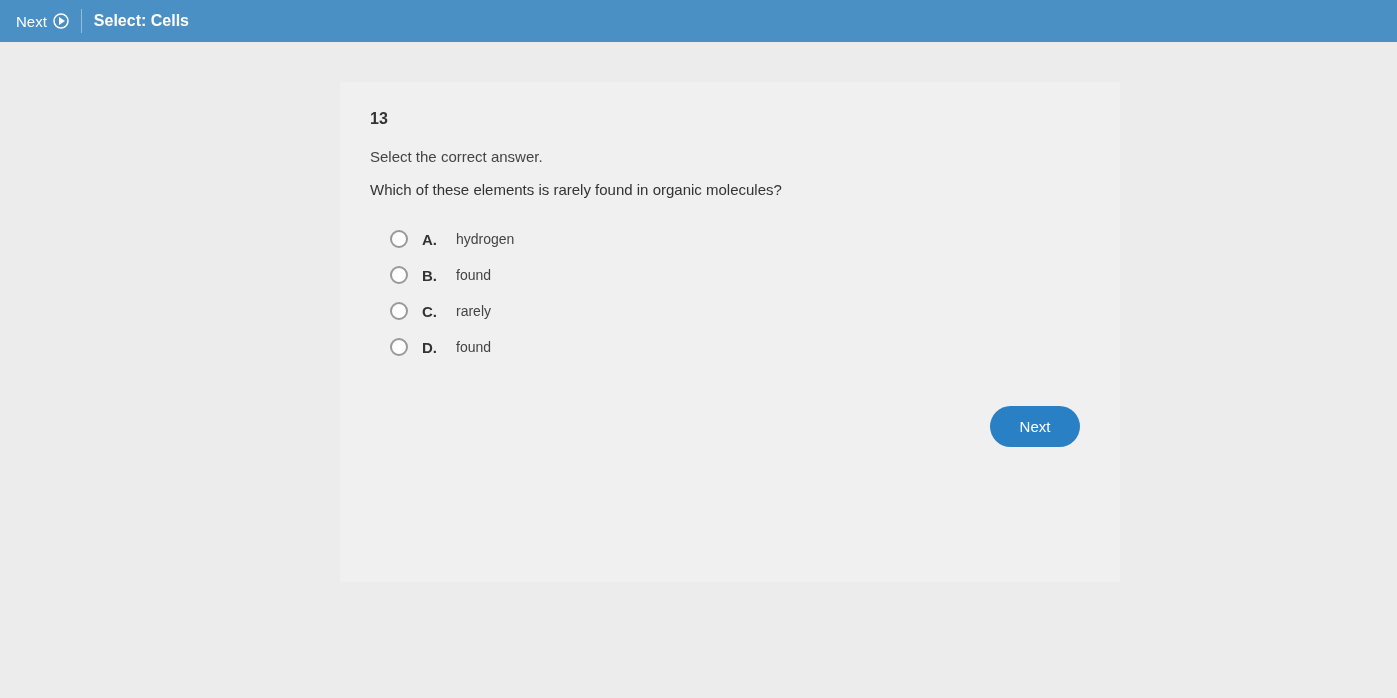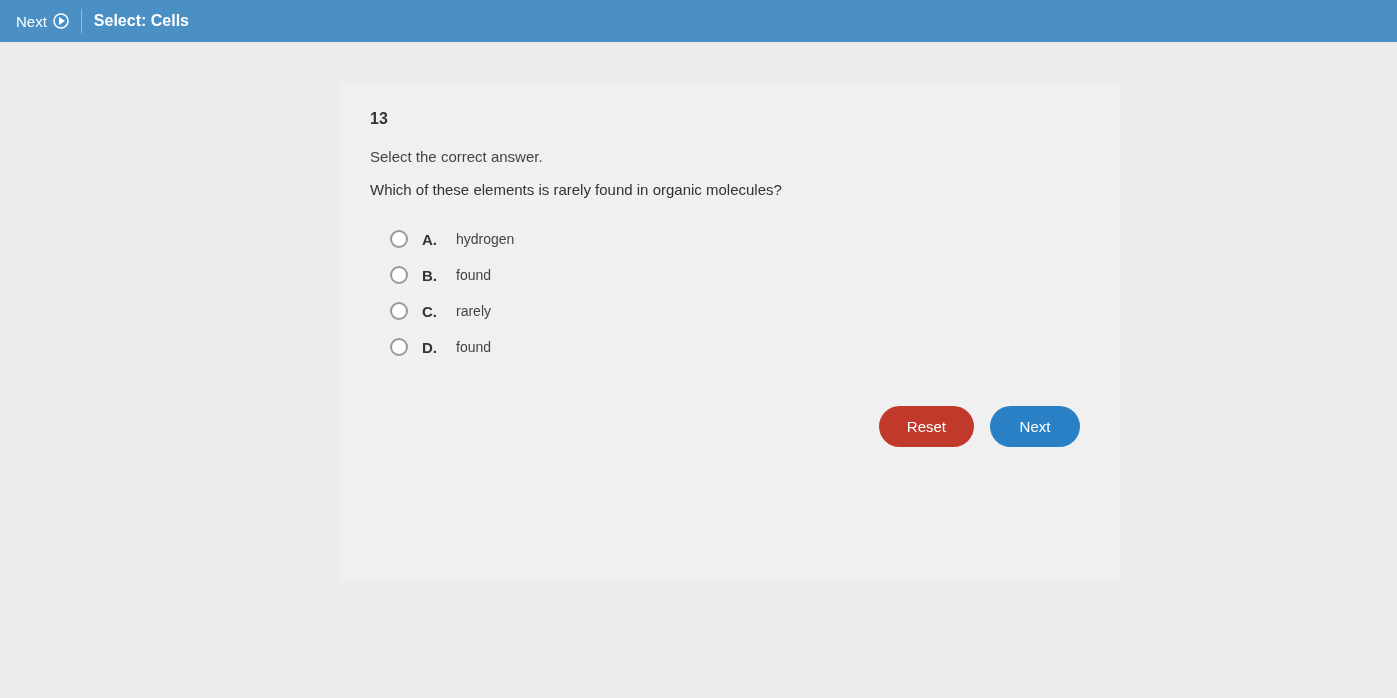--- a/index.html
+++ b/index.html
@@ -195,18 +195,17 @@
         <span class="option-text">rarely</span>
       </li>
       <li class="option-item">
         <div class="option-radio"></div>
         <span class="option-label">D.</span>
         <span class="option-text">found</span>
       </li>
     </ul>
 
     <div class="button-row">
-      <button class="btn-reset">Reset</button>
       <button class="btn-next">Next</button>
     </div>
 
   </div>
 </div>
 
 </body></html>

